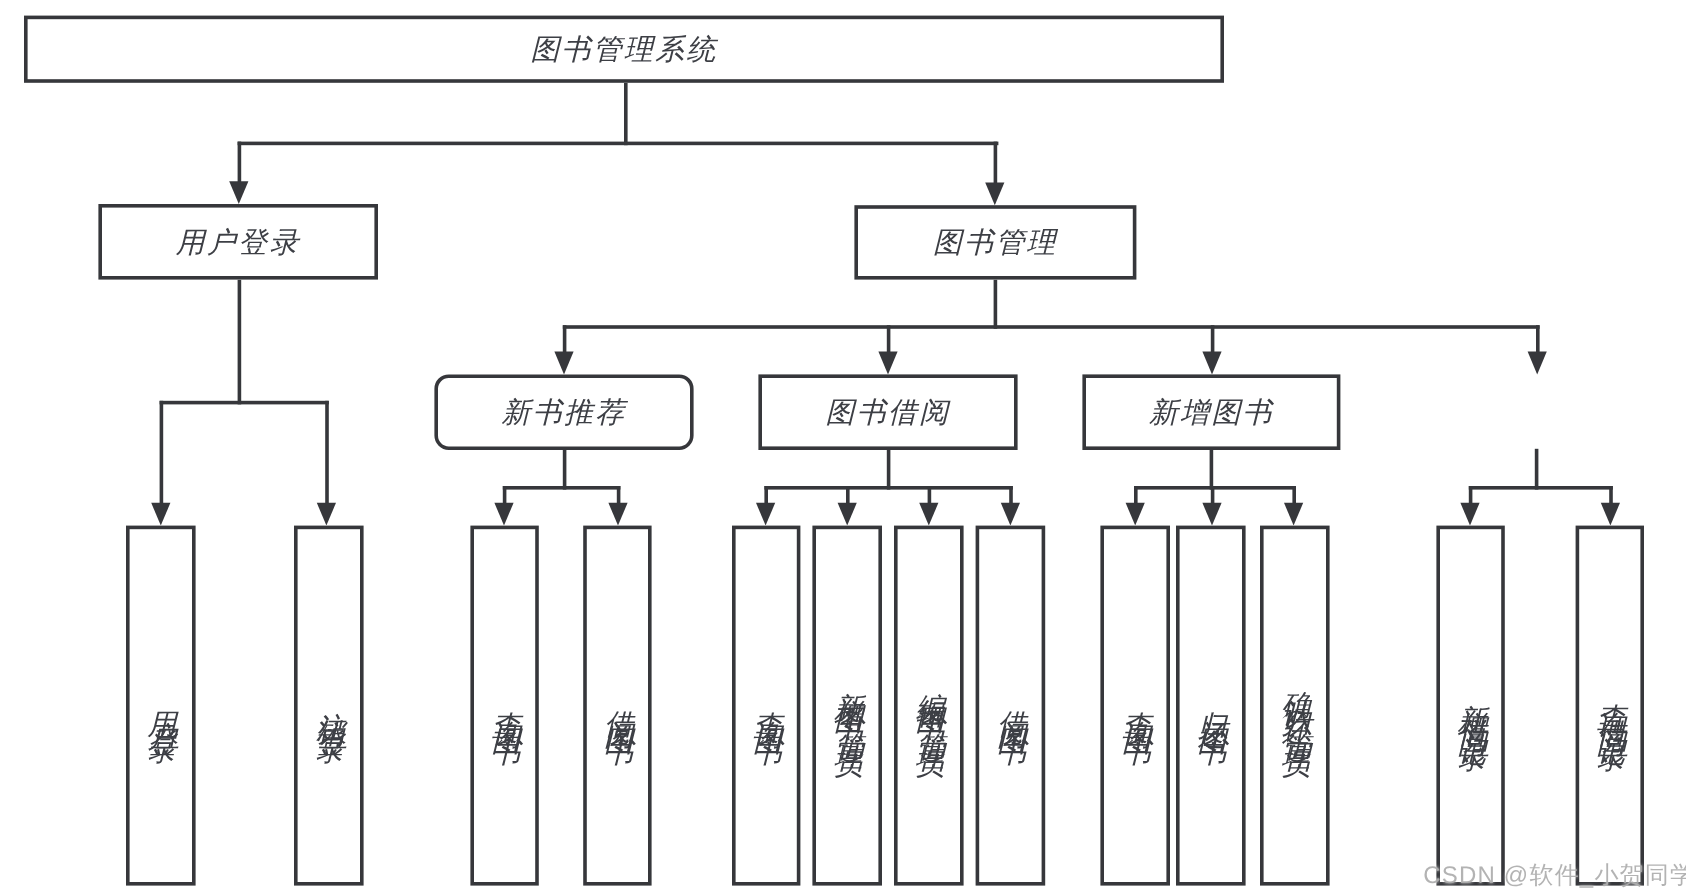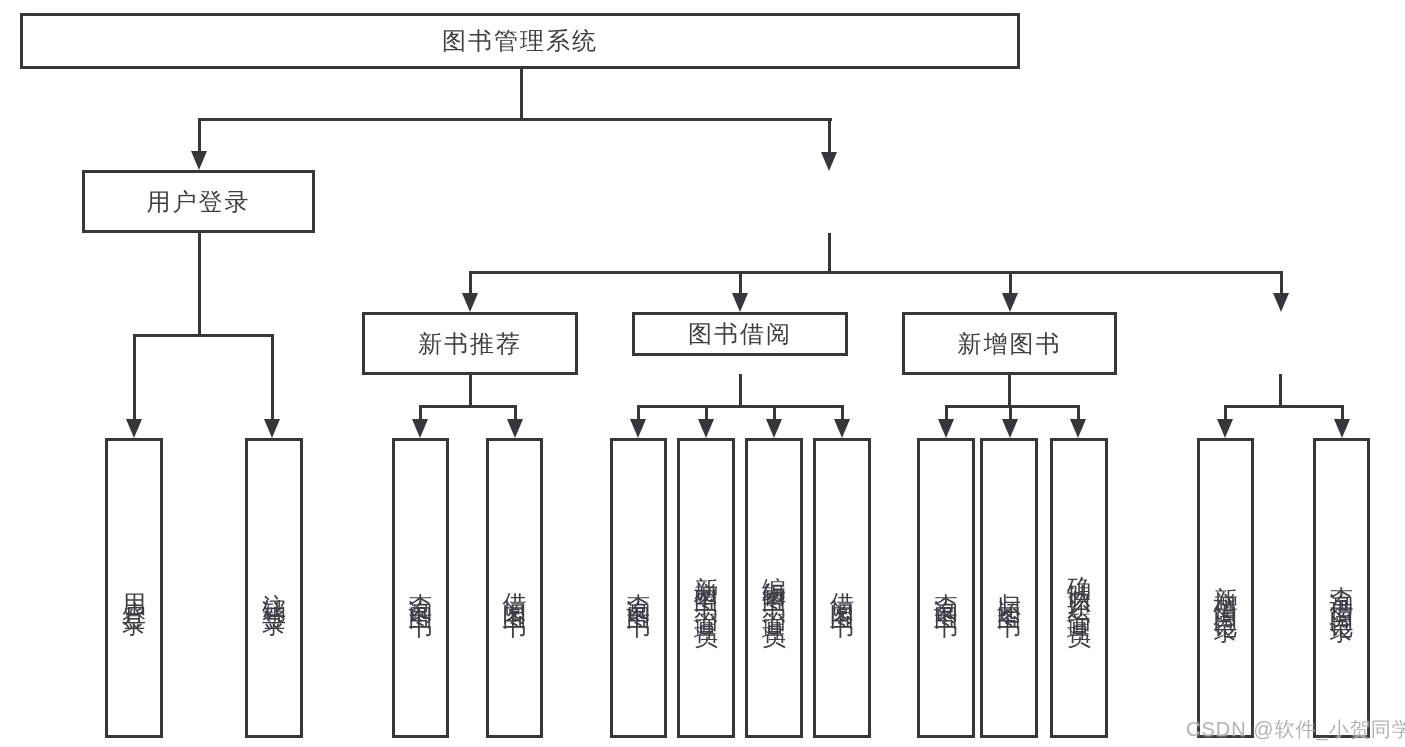--- a/index.html
+++ b/index.html
@@ -5,21 +5,21 @@
   html,body{margin:0;padding:0;background:#ffffff;}
   .canvas{
     position:relative;width:1405px;height:747px;background:#ffffff;overflow:hidden;
     font-family:"Liberation Sans","DejaVu Sans",sans-serif;
   }
   .box{
     position:absolute;box-sizing:border-box;background:#ffffff;
     border:3px solid #36373b;display:flex;align-items:center;justify-content:center;
     color:#3d3f45;font-size:24px;letter-spacing:2px;font-weight:500;z-index:2;
   }
-  .box .lbl{white-space:nowrap;}
+  .box .lbl{white-space:nowrap;font-style:italic;}
   .vbox .lbl{
     writing-mode:vertical-rl;text-orientation:mixed;
     letter-spacing:7px;font-size:24px;line-height:1;white-space:nowrap;
   }
   .cline{position:absolute;background:#36373b;z-index:1;}
   .carrow{position:absolute;width:0;height:0;z-index:1;
     border-left:8px solid transparent;border-right:8px solid transparent;
     border-top:19px solid #36373b;}
   .watermark{
     position:absolute;left:1186px;top:716px;z-index:5;
@@ -32,25 +32,28 @@
 
 <div class="canvas">
 
   <div class="box" style="left:20px;top:13px;width:1000px;height:56px;">
     <span class="lbl">图书管理系统</span>
   </div>
 
   <div class="box" style="left:82px;top:170px;width:233px;height:63px;">
     <span class="lbl">用户登录</span>
   </div>
+  <div class="box" style="left:712px;top:171px;width:235px;height:62px;">
+    <span class="lbl">图书管理</span>
+  </div>
 
-  <div class="box" style="left:362px;top:312px;width:216px;height:63px;">
+  <div class="box" style="left:362px;top:312px;width:216px;height:63px;border-radius:12px;">
     <span class="lbl">新书推荐</span>
   </div>
-  <div class="box" style="left:632px;top:312px;width:216px;height:44px;">
+  <div class="box" style="left:632px;top:312px;width:216px;height:63px;">
     <span class="lbl">图书借阅</span>
   </div>
   <div class="box" style="left:902px;top:312px;width:215px;height:63px;">
     <span class="lbl">新增图书</span>
   </div>
 
   <div class="box vbox" style="left:105px;top:438px;width:58px;height:300px;">
     <span class="lbl">用户登录</span>
   </div>
   <div class="box vbox" style="left:245px;top:438px;width:58px;height:300px;">

